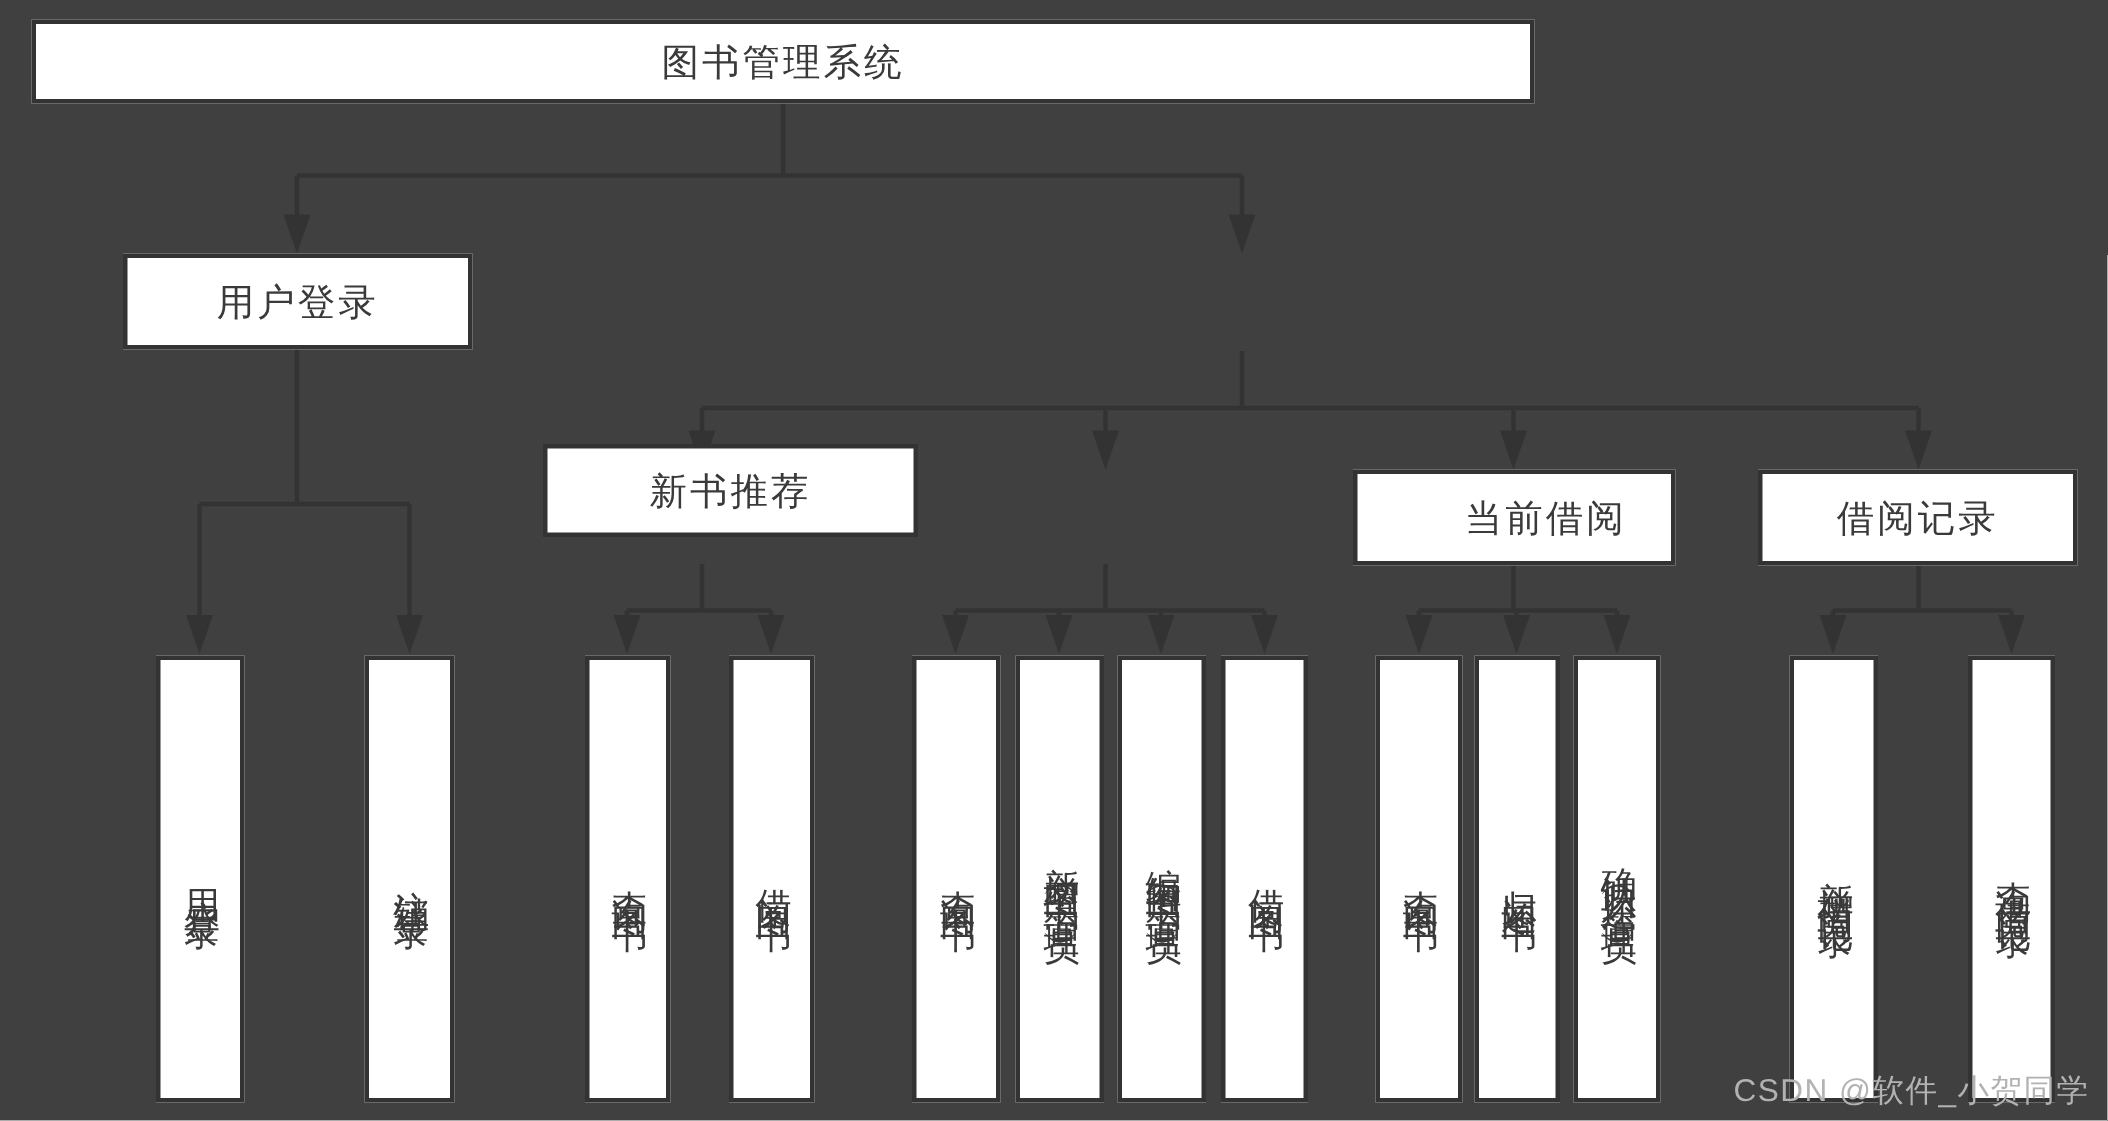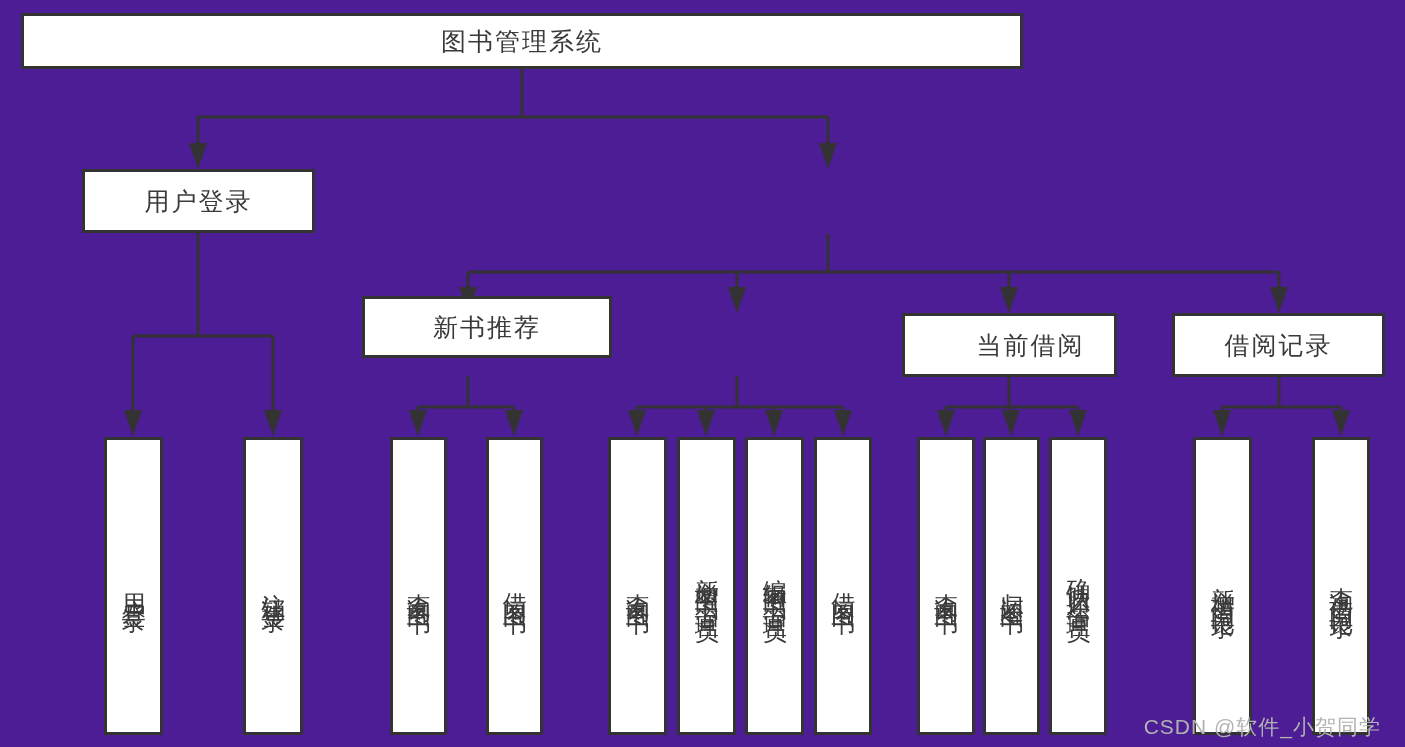--- a/index.html
+++ b/index.html
@@ -1,19 +1,19 @@
 <!DOCTYPE html>
 <html><head>
 <meta charset="utf-8">
 <style>
   html,body{margin:0;padding:0;background:#ffffff;}
   #stage{
     position:relative;
     width:1405px;height:747px;
-    background:#4c1d95;
+    background:#404040;
     font-family:"Liberation Sans","DejaVu Sans",sans-serif;
     overflow:hidden;
   }
   #wires{position:absolute;left:0;top:0;width:1405px;height:747px;pointer-events:none;}
   .hbox{
     position:absolute;box-sizing:border-box;
     border:3px solid #333333;background:#ffffff;
     display:flex;align-items:center;justify-content:center;
     font-size:25px;color:#3a3a3a;letter-spacing:2px;
     z-index:2;white-space:nowrap;
@@ -23,21 +23,21 @@
     top:437px;height:298px;
     border:3px solid #333333;background:#ffffff;
     display:flex;align-items:center;justify-content:center;
     z-index:2;
   }
   .vbox .t{
     writing-mode:vertical-rl;text-orientation:upright;
     font-size:24px;color:#3a3a3a;letter-spacing:6px;line-height:1.1;
   }
   #watermark{
-    position:absolute;right:24px;bottom:6px;
+    position:absolute;right:12px;bottom:6px;
     font-size:21px;color:#b2b2b2;letter-spacing:1px;
     z-index:5;white-space:nowrap;
   }
 </style>
 </head>
 <body>
 
 <div id="stage">
 
   <svg id="wires" viewBox="0 0 1405 747" xmlns="http://www.w3.org/2000/svg">

